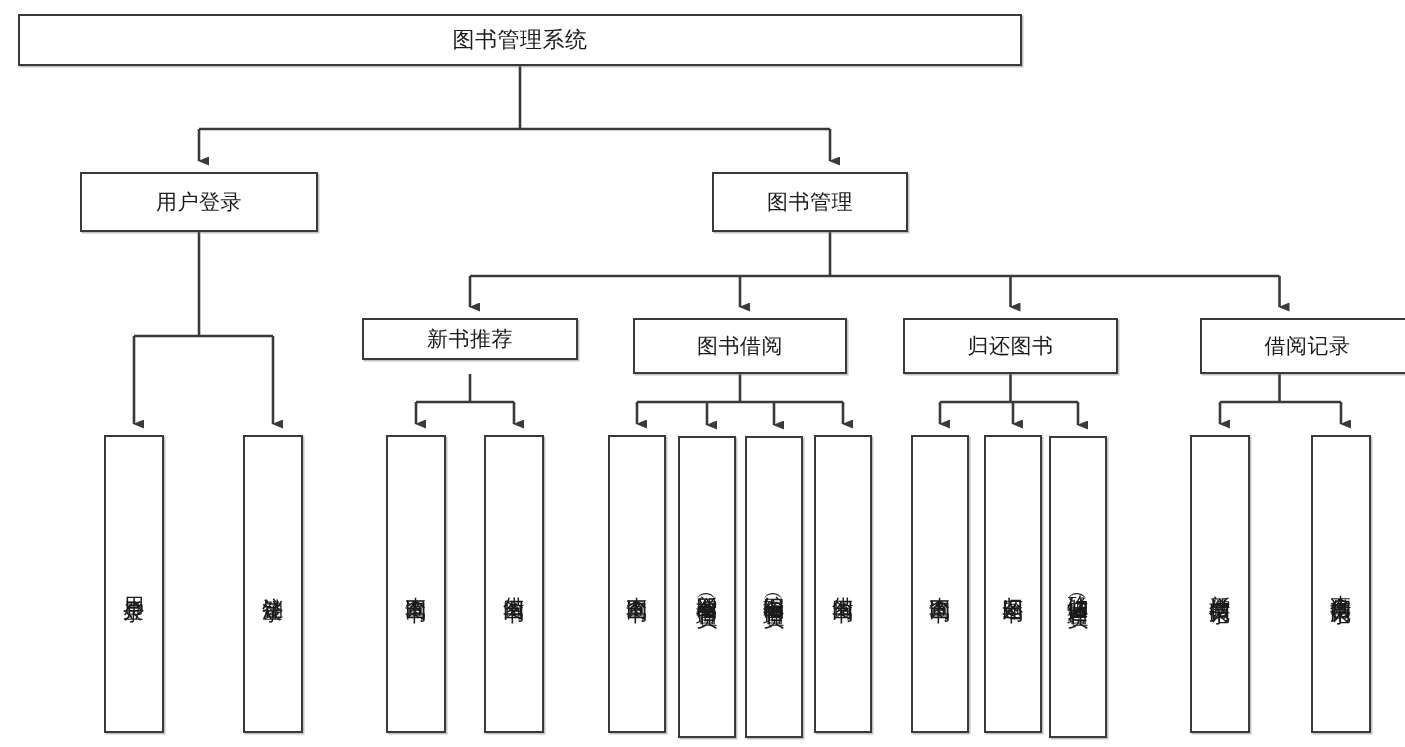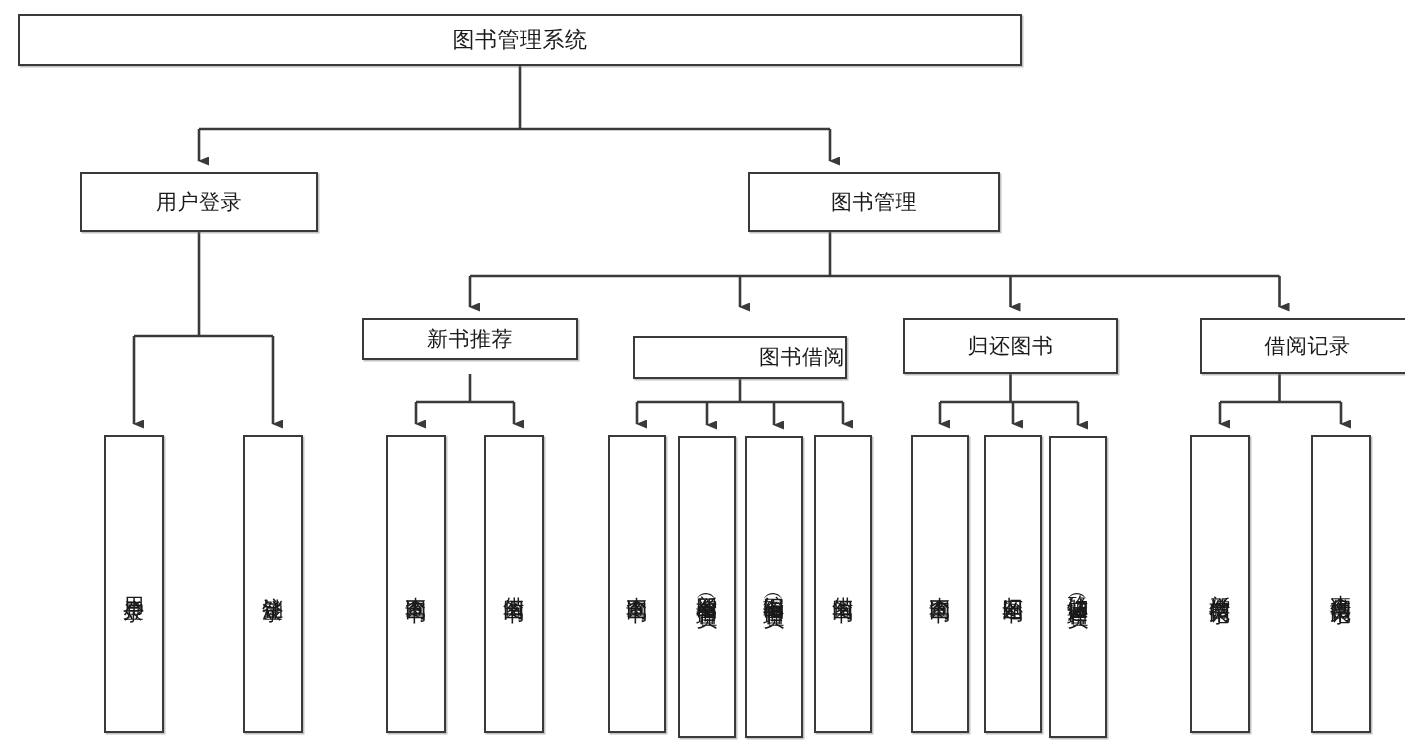--- a/index.html
+++ b/index.html
@@ -121,27 +121,27 @@
       </g>
   </svg>
 
   <div id="nodes">
       <div class="node root" style="left: 18px; top: 14px; width: 1004px; height: 52px;">
         <span class="label">图书管理系统</span>
       </div>
       <div class="node" style="left: 80px; top: 172px; width: 238px; height: 60px;">
         <span class="label">用户登录</span>
       </div>
-      <div class="node" style="left: 712px; top: 172px; width: 252px; height: 60px; margin-left: 36px;">
+      <div class="node" style="left: 712px; top: 172px; width: 196px; height: 60px;">
         <span class="label">图书管理</span>
       </div>
       <div class="node" style="left: 362px; top: 318px; width: 216px; height: 42px;">
         <span class="label">新书推荐</span>
       </div>
-      <div class="node" style="left: 633px; top: 336px; width: 214px; height: 43px; justify-content: flex-end;">
+      <div class="node" style="left: 633px; top: 318px; width: 214px; height: 56px;">
         <span class="label">图书借阅</span>
       </div>
       <div class="node" style="left: 903px; top: 318px; width: 215px; height: 56px;">
         <span class="label">归还图书</span>
       </div>
       <div class="node" style="left: 1200px; top: 318px; width: 215px; height: 56px;">
         <span class="label">借阅记录</span>
       </div>
       <div class="node leaf" style="left: 104px; top: 435px; width: 60px; height: 298px;">
         <span class="label">用户登录</span>

